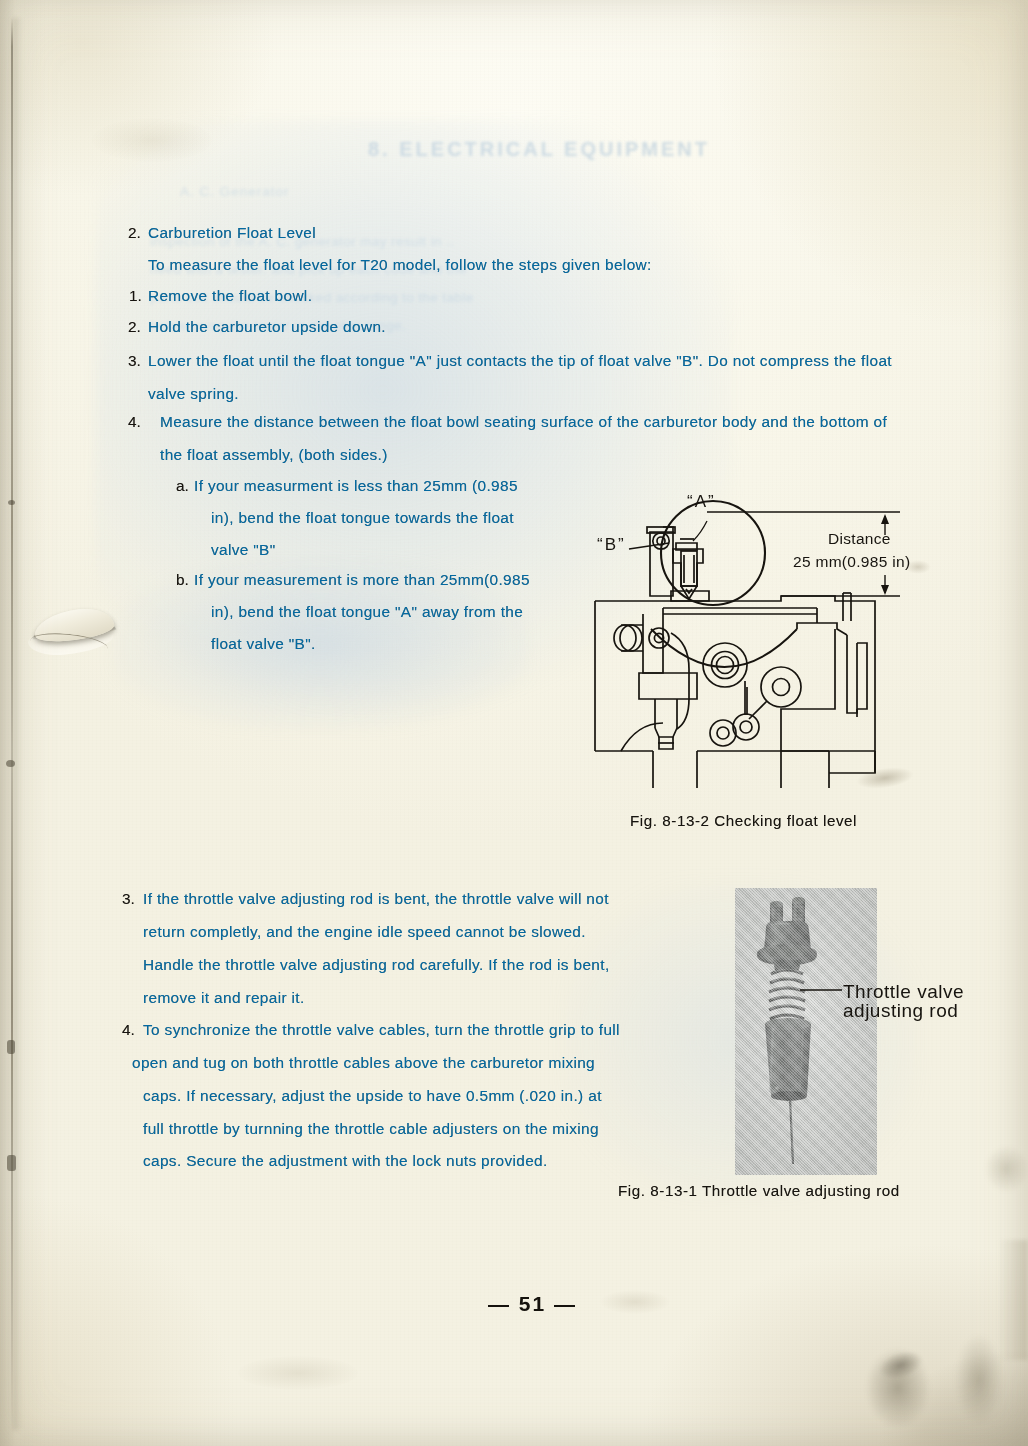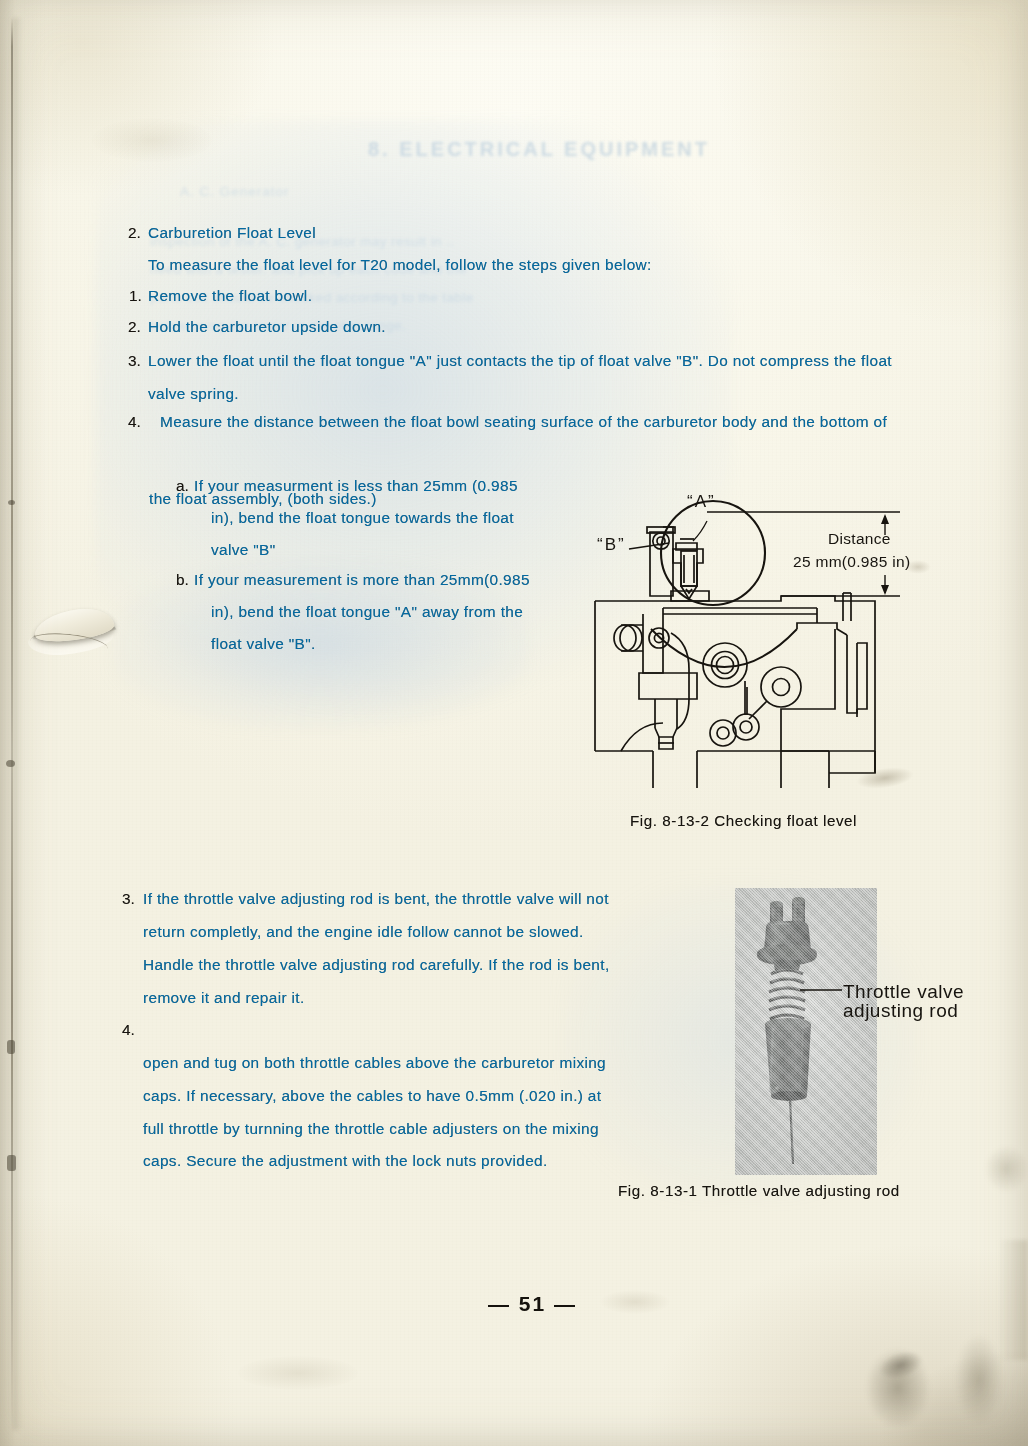--- a/index.html
+++ b/index.html
@@ -201,21 +201,21 @@
 
   <div class="num" style="left:128px;top:318px;">2.</div>
   <div class="txt" style="left:148px;top:318px;">Hold the carburetor upside down.</div>
 
   <div class="num" style="left:128px;top:352px;">3.</div>
   <div class="txt" style="left:148px;top:352px;">Lower the float until the float tongue "A" just contacts the tip of float valve "B". Do not compress the float</div>
   <div class="txt" style="left:148px;top:385px;">valve spring.</div>
 
   <div class="num" style="left:128px;top:413px;">4.</div>
   <div class="txt" style="left:148px;top:413px;margin-left:12px;">Measure the distance between the float bowl seating surface of the carburetor body and  the  bottom  of</div>
-  <div class="txt" style="left:149px;top:446px;margin-top:44px;">the  float assembly, (both sides.)</div>
+  <div class="txt" style="left:160px;top:446px;">the  float assembly, (both sides.)</div>
 
   <div class="num" style="left:176px;top:477px;">a.</div>
   <div class="txt" style="left:194px;top:477px;">If your measurment is less than 25mm (0.985</div>
   <div class="txt" style="left:211px;top:509px;">in),  bend  the  float  tongue  towards  the  float</div>
   <div class="txt" style="left:211px;top:541px;">valve "B"</div>
 
   <div class="num" style="left:176px;top:571px;">b.</div>
   <div class="txt" style="left:194px;top:571px;">If your measurement is more than 25mm(0.985</div>
   <div class="txt" style="left:211px;top:603px;">in),  bend  the  float  tongue  "A"  away  from  the</div>
   <div class="txt" style="left:211px;top:635px;">float valve "B".</div>
@@ -322,27 +322,28 @@
     <div class="dimtext" style="left:102px;top:9px;font-size:17px;letter-spacing:2px;">“A”</div>
     <div class="dimtext" style="left:12px;top:52px;font-size:17px;letter-spacing:2px;">“B”</div>
     <div class="dimtext" style="left:243px;top:47px;">Distance</div>
     <div class="dimtext" style="left:208px;top:70px;">25 mm(0.985 in)</div>
   </div>
 
   <div class="cap" style="left:630px;top:812px;">Fig.  8-13-2  Checking float level</div>
 
   <div class="num" style="left:122px;top:890px;">3.</div>
   <div class="txt" style="left:143px;top:890px;">If the throttle valve adjusting rod is bent, the throttle valve will  not</div>
-  <div class="txt" style="left:143px;top:923px;">return  completly,  and  the  engine  idle  follow  cannot  be  slowed.</div>
+  <div class="txt" style="left:143px;top:923px;">return  completly,  and  the  engine  idle  speed  cannot  be  slowed.</div>
   <div class="txt" style="left:143px;top:956px;">Handle the throttle valve adjusting rod carefully. If  the  rod  is bent,</div>
   <div class="txt" style="left:143px;top:989px;">remove it and repair it.</div>
 
   <div class="num" style="left:122px;top:1021px;">4.</div>
-  <div class="txt" style="left:143px;top:1054px;text-align:right;">open and tug on both throttle cables above the carburetor mixing</div>
-  <div class="txt" style="left:143px;top:1087px;">caps. If necessary, above the cables to have 0.5mm (.020 in.) at</div>
+  <div class="txt" style="left:143px;top:1021px;">To synchronize the throttle valve cables, turn the throttle grip to full</div>
+  <div class="txt" style="left:132px;top:1054px;text-align:right;">open and tug on both throttle cables above the carburetor mixing</div>
+  <div class="txt" style="left:143px;top:1087px;">caps. If necessary, adjust the upside to have 0.5mm (.020 in.) at</div>
   <div class="txt" style="left:143px;top:1120px;">full  throttle  by  turnning  the  throttle cable adjusters on the  mixing</div>
   <div class="txt" style="left:143px;top:1152px;">caps. Secure the adjustment with the lock nuts provided.</div>
 
   <div id="fig3">
     <div class="photo-bg"></div>
     <svg viewBox="0 0 142 287" xmlns="http://www.w3.org/2000/svg">
       <defs>
         <linearGradient id="metalDark" x1="0" y1="0" x2="1" y2="0">
           <stop offset="0%" stop-color="#1d1f1e"></stop>
           <stop offset="22%" stop-color="#5b5e5c"></stop>

